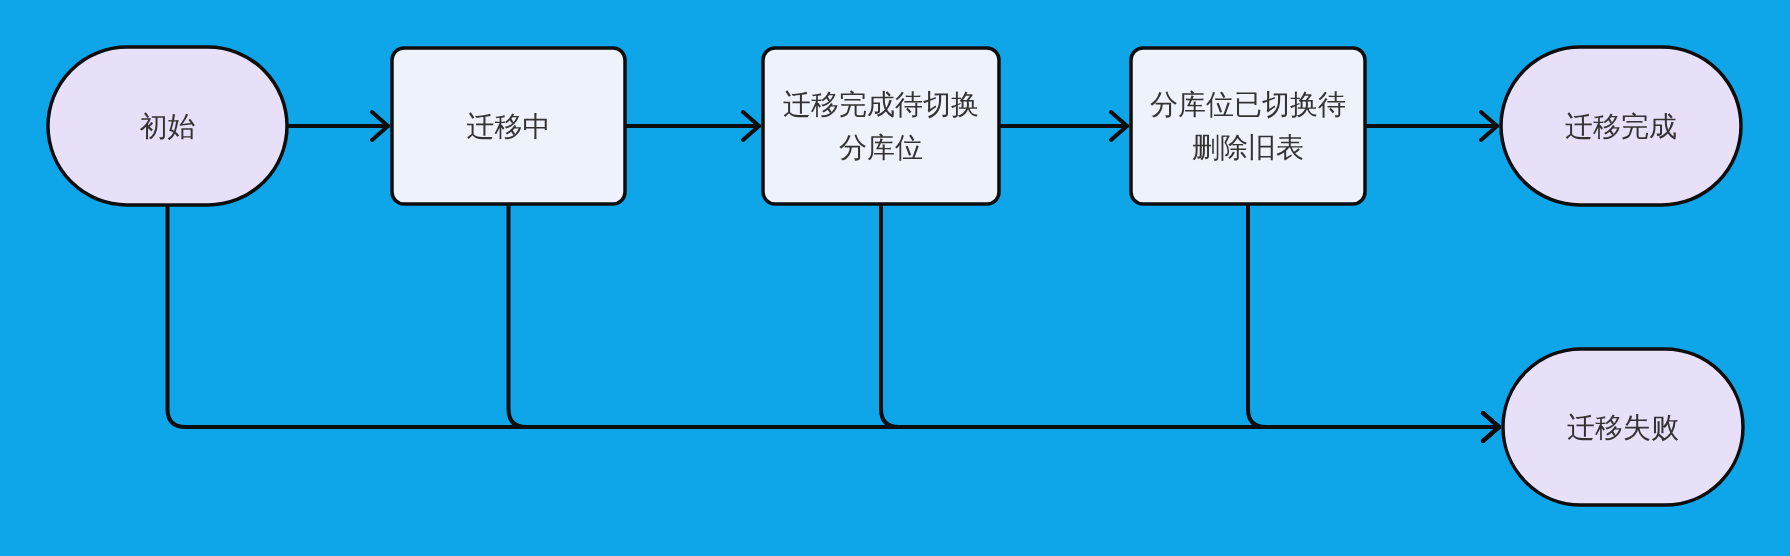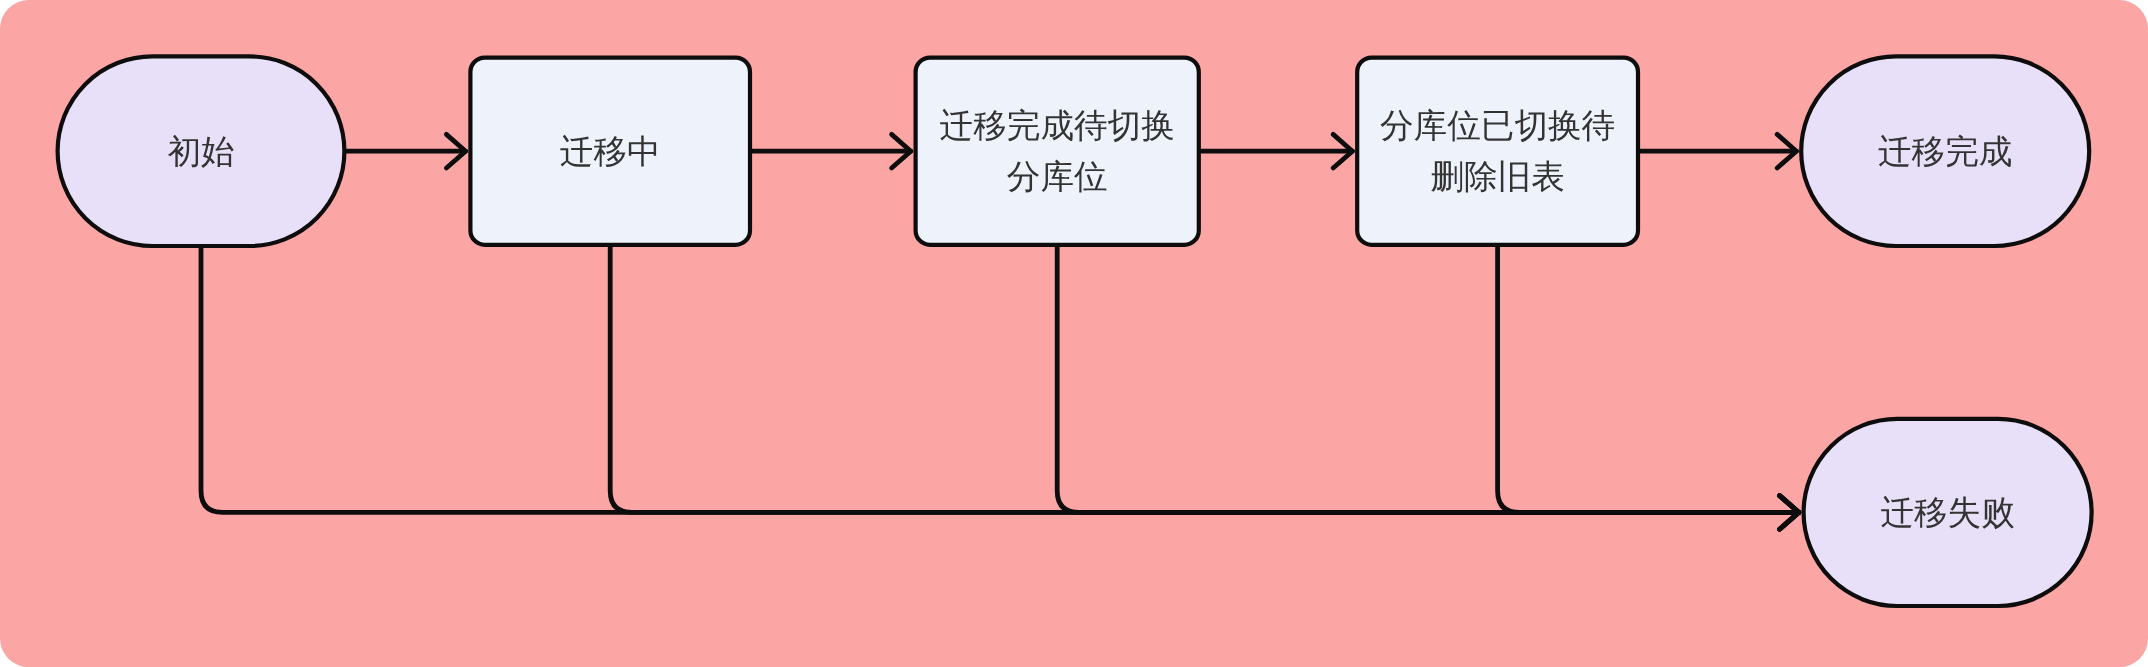--- a/index.html
+++ b/index.html
@@ -8,22 +8,21 @@
     background: #ffffff;
     width: 1790px;
     height: 556px;
     overflow: hidden;
     font-family: "Liberation Sans", sans-serif;
   }
   #canvas-wrap {
     position: relative;
     width: 1790px;
     height: 556px;
-    background: #fca5a5;
-    border-radius: 24px;
+    background: #0ea5e9;
   }
   svg { display: block; }
   .node-label {
     font-family: "Liberation Sans", sans-serif;
     font-size: 28px;
     fill: #333333;
   }
 </style>
 </head>
 <body>

